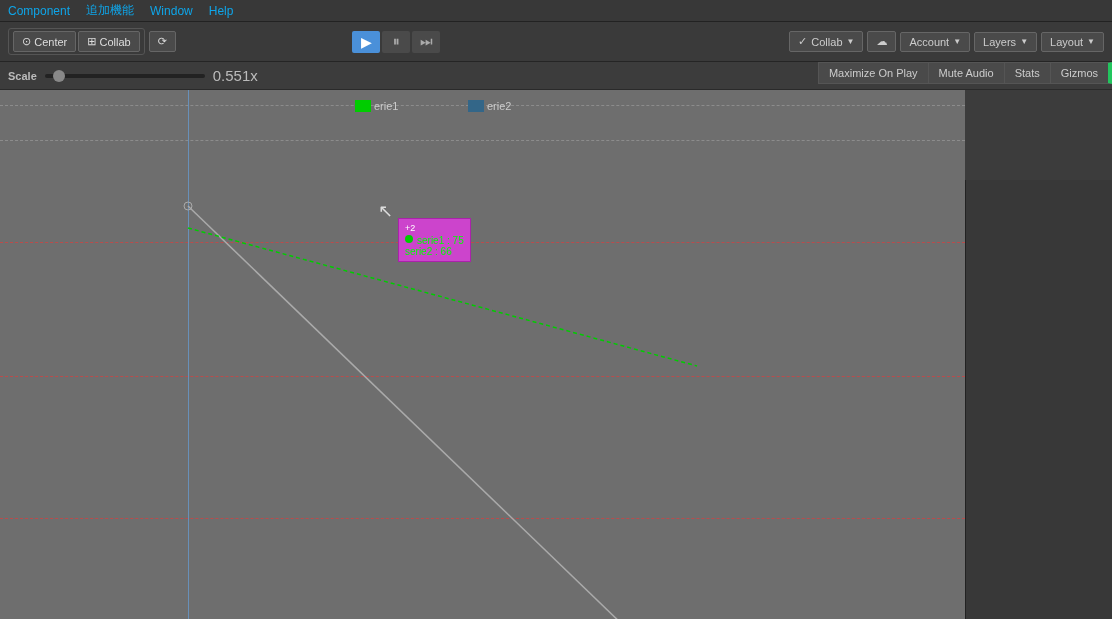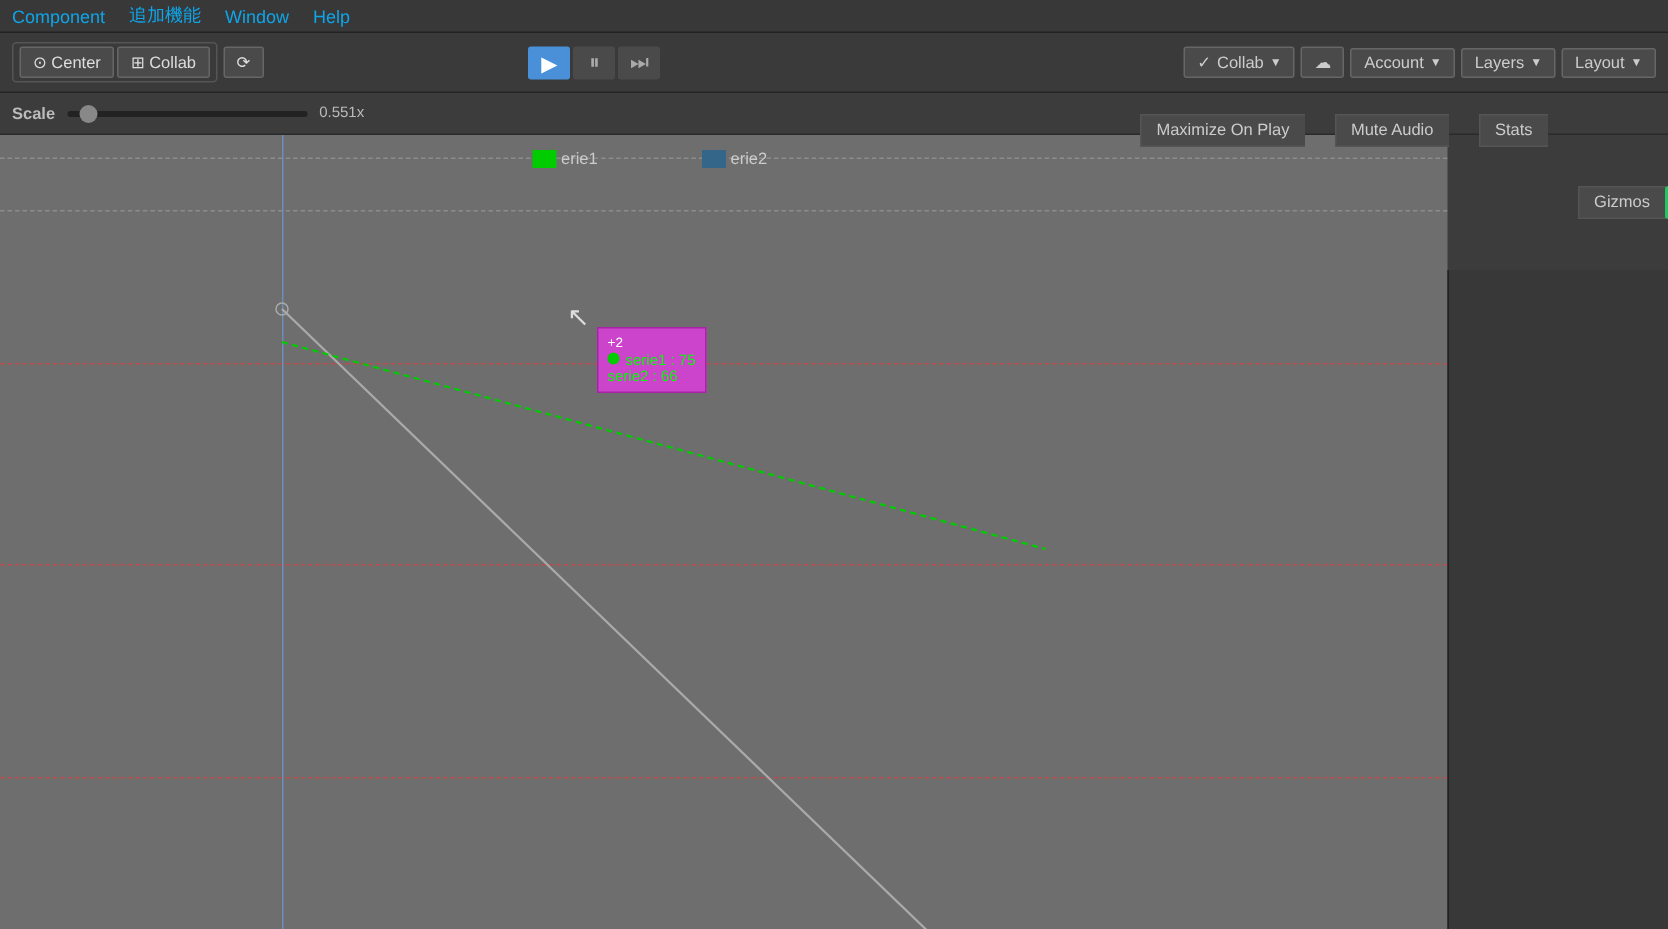--- a/index.html
+++ b/index.html
@@ -70,37 +70,36 @@
     #scale-label { font-size: 11px; color: #bbb; margin-right: 8px; font-weight: bold; }
     #scale-slider {
       width: 160px; height: 4px; background: #222;
       border-radius: 2px; position: relative; cursor: pointer;
     }
     #scale-thumb {
       width: 12px; height: 12px; background: #888;
       border-radius: 50%; position: absolute;
       top: -4px; left: 8px; cursor: pointer;
     }
-    #scale-value { font-size: 10px; color: #bbb; margin-left: 8px; }
+    #scale-value { font-size: 15px; color: #bbb; margin-left: 8px; }
 
     
     #action-bar {
-      position: absolute; top: 76px; right: 0;
-      display: flex; align-items: flex-start;
+      position: absolute; top: 62px; right: 0;
+      display: flex; align-items: center;
       z-index: 10;
-      gap: 20px;
     }
     .action-btn {
       background: #4a4a4a; border: 1px solid #555;
       color: #ccc; padding: 4px 10px;
       cursor: pointer; font-size: 11px;
       border-right: none;
     }
     .action-btn:first-child { border-left: 1px solid #555; }
-    .action-btn:last-child { border-right: 2px solid #22c55e; margin-top: 48px; }
+    .action-btn:last-child { border-right: 4px solid #22c55e; }
 
     
     #main-viewport {
       position: relative;
       width: 965px; height: 530px;
       background: #6e6e6e;
       overflow: hidden;
       top: 0; left: 0;
     }
 

